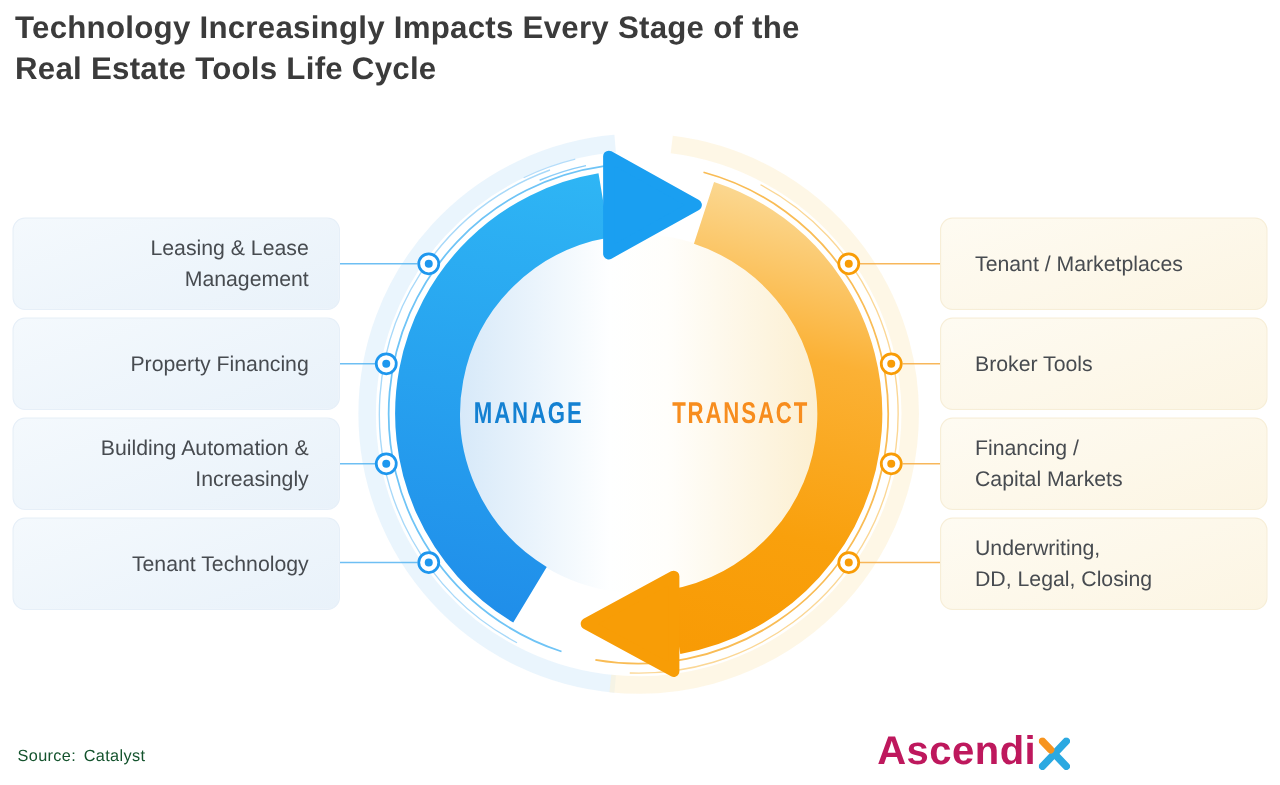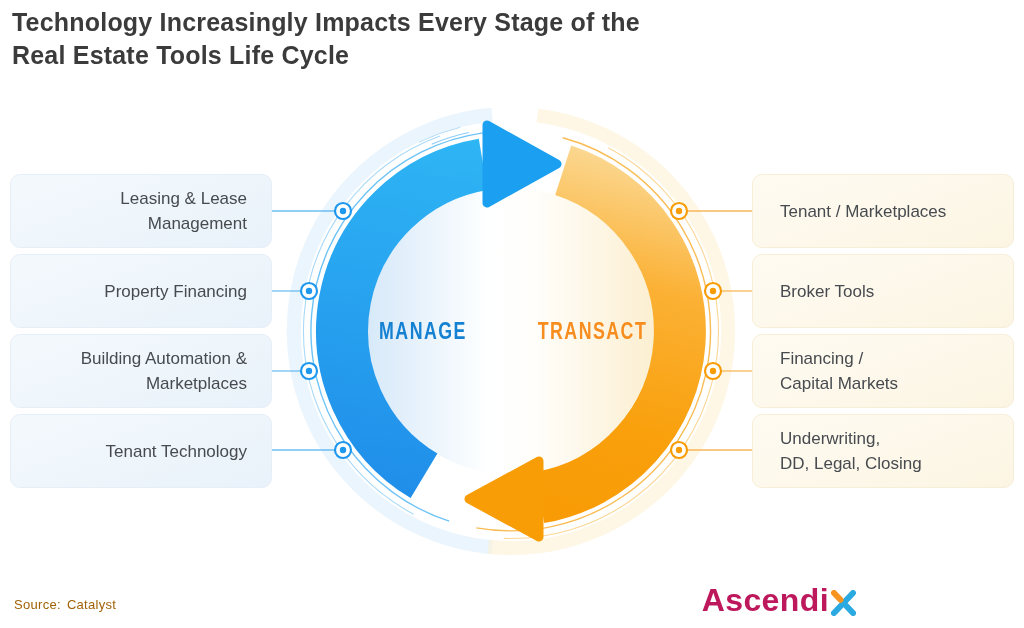--- a/index.html
+++ b/index.html
@@ -36,21 +36,21 @@
   .cycle-label {
     position:absolute; top:317px; height:28px; line-height:28px;
     font-size:24px; font-weight:700; letter-spacing:2px; text-align:center;
     transform:scaleX(.74);
   }
   .manage-label   { left:348px; width:150px; color:#1481d2; }
   .transact-label { left:515px; width:155px; color:#f78d1e; }
 
   .source {
     position:absolute; left:14px; top:597px;
-    font-size:13px; color:#a16207; letter-spacing:.3px;
+    font-size:13px; color:#14532d; letter-spacing:.3px;
   }
   .source .lbl { margin-right:6px; }
 
   .logo { position:absolute; right:12px; top:583px; display:flex; align-items:flex-start; }
   .logo-text { font-size:32px; font-weight:700; color:#be185d; letter-spacing:.4px; line-height:34px; }
   .logo-x { margin-left:2px; margin-top:7px; }
 </style>
 </head>
 <body>
 
@@ -134,21 +134,21 @@
   <div class="side-box left-box" style="top:174px">
     <span class="box-line">Leasing &amp; Lease</span>
     <span class="box-line">Management</span>
   </div>
   <div class="side-box left-box" style="top:254px">
     <span class="box-line">Property Financing</span>
     <span class="box-line"></span>
   </div>
   <div class="side-box left-box" style="top:334px">
     <span class="box-line">Building Automation &amp;</span>
-    <span class="box-line">Marketplaces</span>
+    <span class="box-line">Increasingly</span>
   </div>
   <div class="side-box left-box" style="top:414px">
     <span class="box-line">Tenant Technology</span>
     <span class="box-line"></span>
   </div>
 
   <div class="side-box right-box" style="top:174px">
     <span class="box-line">Tenant / Marketplaces</span>
     <span class="box-line"></span>
   </div>

